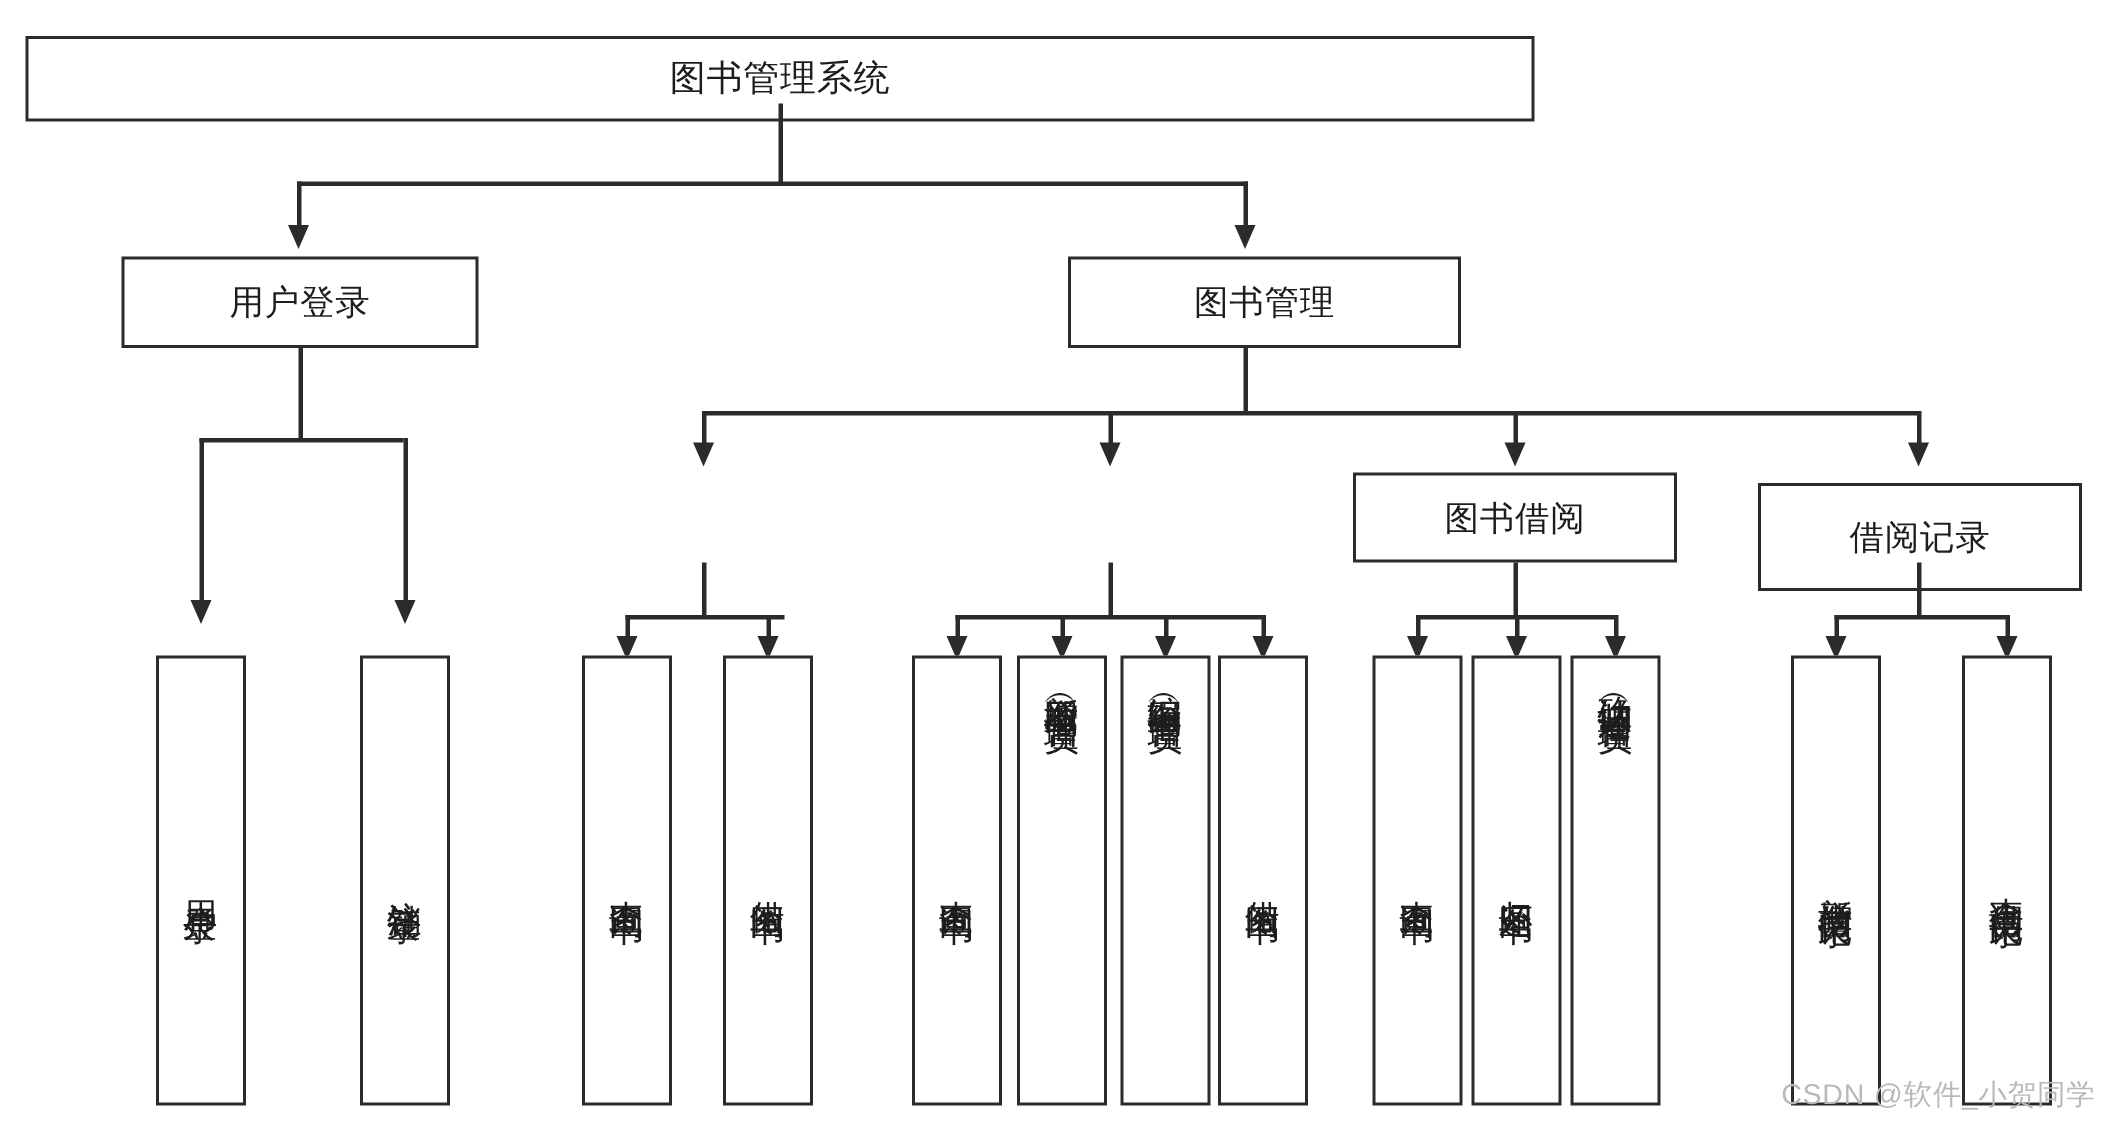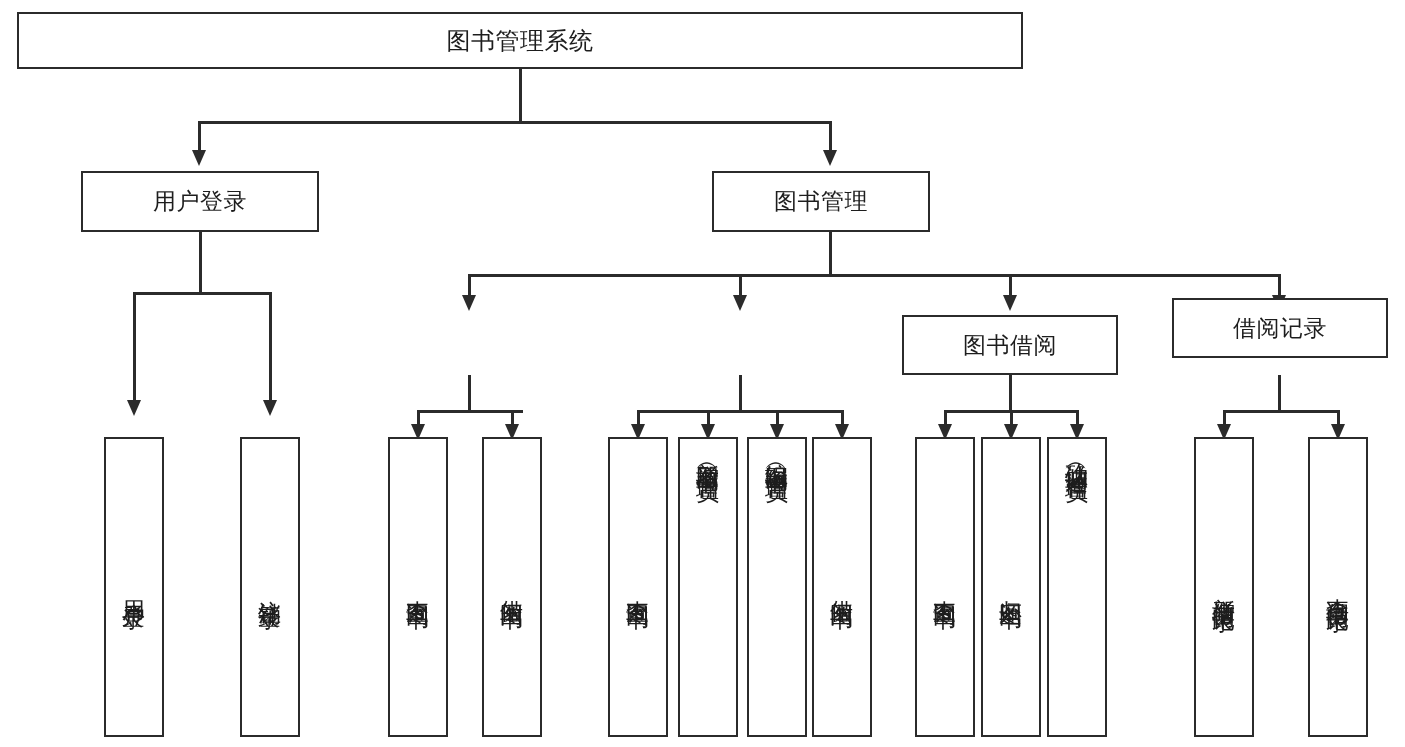--- a/index.html
+++ b/index.html
@@ -23,21 +23,21 @@
     display:flex;
     align-items:center;
     justify-content:center;
     color:#1d1d1d;
   }
   .node.horiz{
     font-size:23px;
     line-height:1.15;
     letter-spacing:0.5px;
   }
-  .node.root{font-size:24px;}
+  .node.root{font-size:24px;margin-top:12px;}
   
   .node.vert{
     border-width:2.5px;
     font-size:23px;
     letter-spacing:2px;
     padding:6px 0;
     align-items:flex-start;
   }
   .node.vert .vtext{
     writing-mode:vertical-rl;
@@ -91,21 +91,21 @@
   <div class="edge vline" style="left:198px;top:121px;width:2.5px;height:30px;"></div>
   <div class="arrow" style="left:192px;top:150px;"></div>
 
   <div class="edge vline" style="left:829px;top:121px;width:2.5px;height:30px;"></div>
   <div class="arrow" style="left:823px;top:150px;"></div>
 
   <div class="node horiz" style="left:81px;top:171px;width:238px;height:61px;">
     <span>用户登录</span>
   </div>
 
-  <div class="node horiz" style="left:712px;top:171px;width:218px;height:61px;">
+  <div class="node horiz" style="left:712px;top:171px;width:262px;height:61px;">
     <span>图书管理</span>
   </div>
 
   <div class="edge vline" style="left:199px;top:232px;width:2.5px;height:62px;"></div>
   <div class="edge hline" style="left:133px;top:292px;width:136px;height:2.5px;"></div>
   <div class="edge vline" style="left:133px;top:292px;width:2.5px;height:109px;"></div>
   <div class="arrow" style="left:127px;top:400px;"></div>
   <div class="edge vline" style="left:269px;top:292px;width:2.5px;height:109px;"></div>
   <div class="arrow" style="left:263px;top:400px;"></div>
 
@@ -120,21 +120,21 @@
 
   <div class="edge vline" style="left:1009px;top:274px;width:2.5px;height:22px;"></div>
   <div class="arrow" style="left:1003px;top:295px;"></div>
 
   <div class="edge vline" style="left:1278px;top:274px;width:2.5px;height:22px;"></div>
   <div class="arrow" style="left:1272px;top:295px;"></div>
 
   <div class="node horiz" style="left:902px;top:315px;width:216px;height:60px;">
     <span>图书借阅</span>
   </div>
-  <div class="node horiz" style="left:1172px;top:298px;width:216px;height:60px;">
+  <div class="node horiz" style="left:1172px;top:322px;width:216px;height:72px;">
     <span>借阅记录</span>
   </div>
 
   <div class="edge vline" style="left:468px;top:375px;width:2.5px;height:37px;"></div>
   <div class="edge hline" style="left:417px;top:410px;width:106px;height:2.5px;"></div>
   <div class="edge vline" style="left:417px;top:410px;width:2.5px;height:16px;"></div>
   <div class="arrow" style="left:411px;top:424px;"></div>
   <div class="edge vline" style="left:511px;top:410px;width:2.5px;height:16px;"></div>
   <div class="arrow" style="left:505px;top:424px;"></div>
 
@@ -202,14 +202,15 @@
     <span class="vtext">确认归还（管理员）</span>
   </div>
 
   <div class="node vert midalign" style="left:1194px;top:437px;width:60px;height:300px;">
     <span class="vtext">新增借阅记录</span>
   </div>
   <div class="node vert midalign" style="left:1308px;top:437px;width:60px;height:300px;">
     <span class="vtext">查询借阅记录</span>
   </div>
 
+  <div id="watermark">CSDN @软件_小贺同学</div>
 
 </div>
 
 </body></html>

